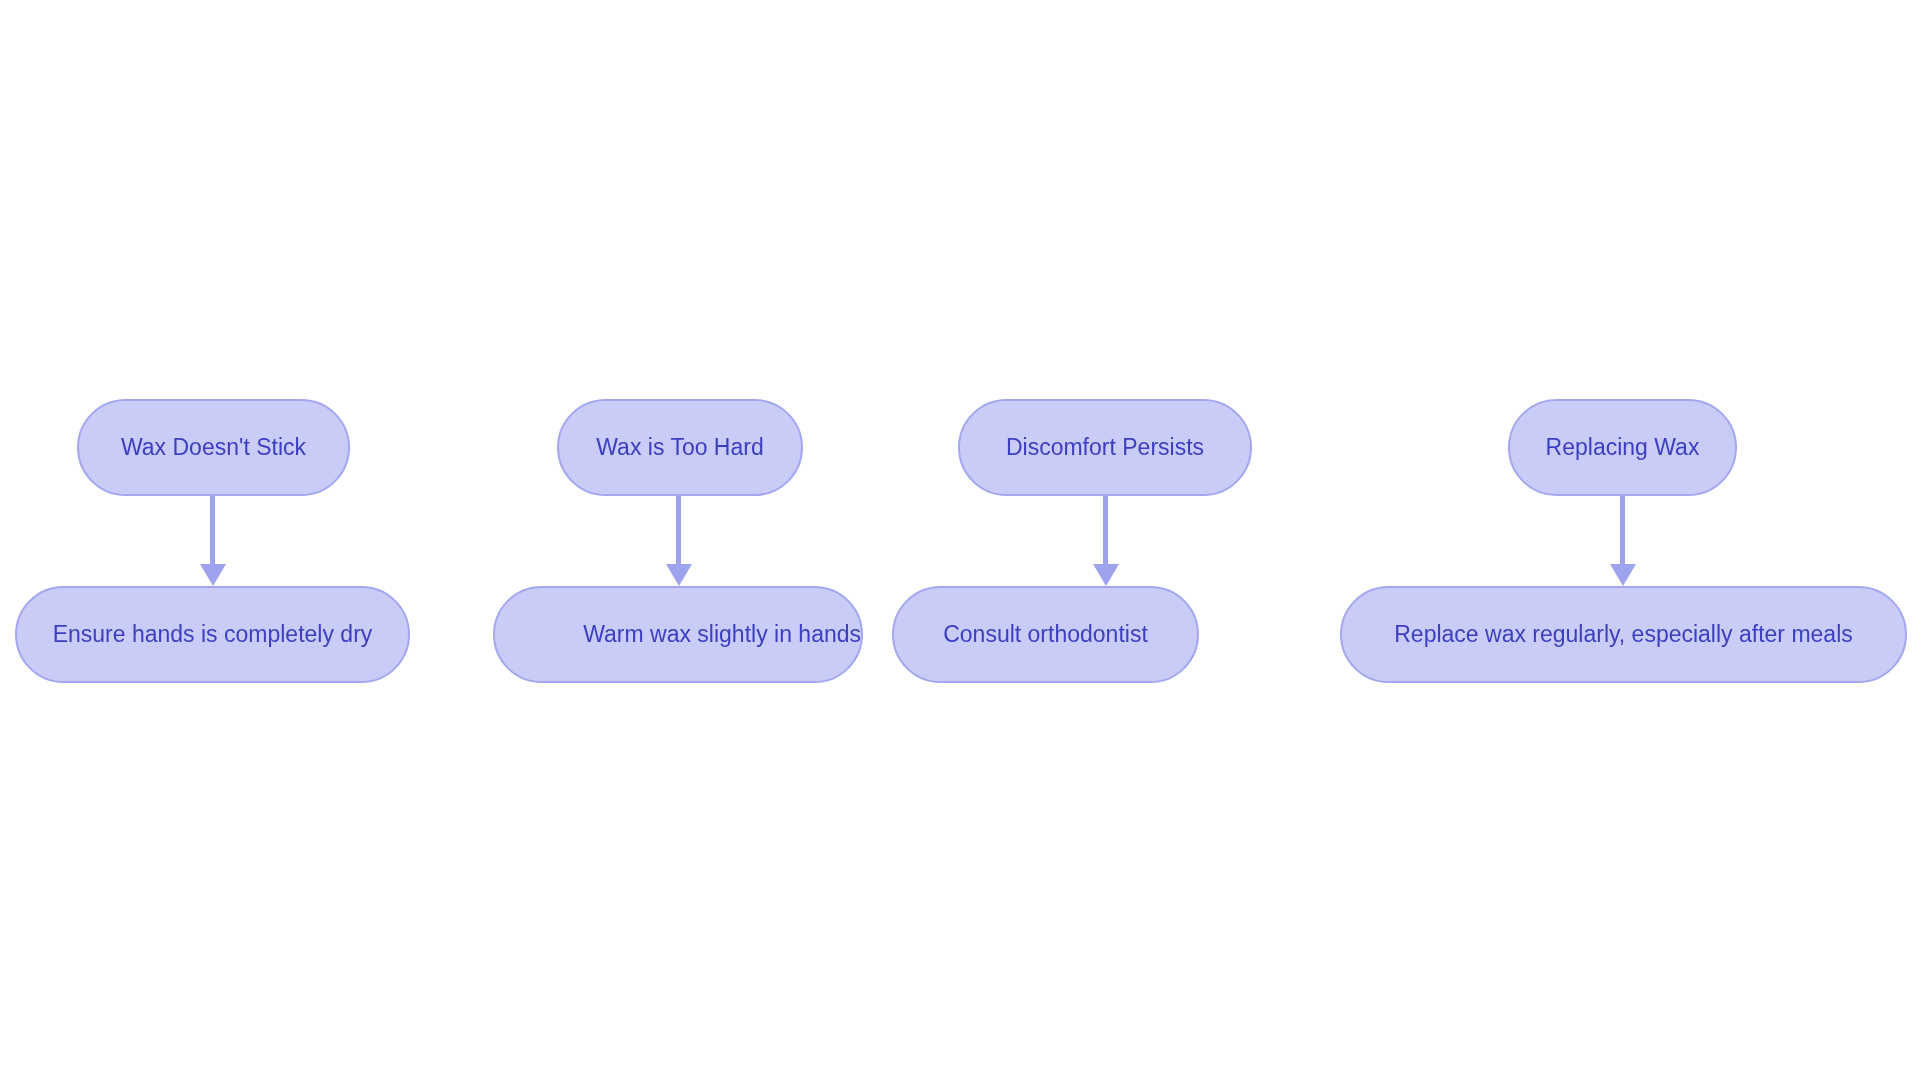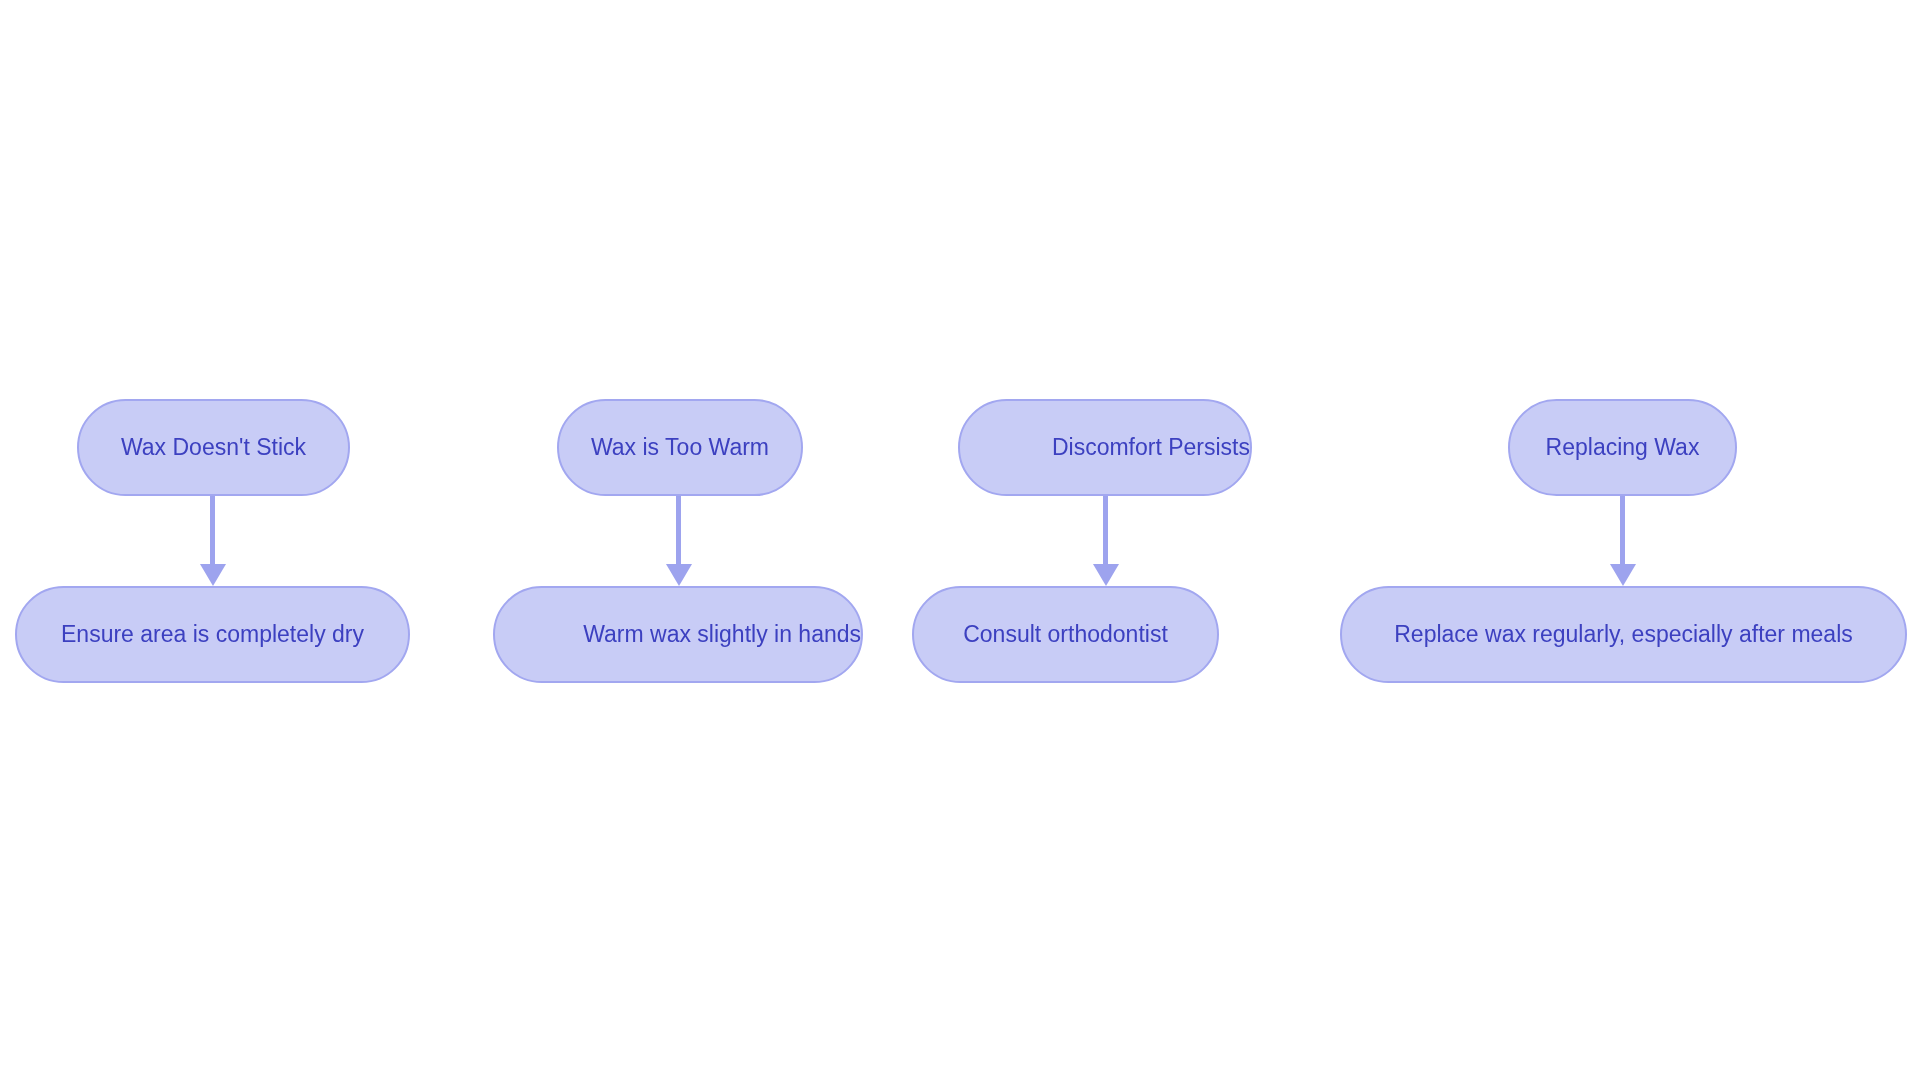--- a/index.html
+++ b/index.html
@@ -38,22 +38,22 @@
     white-space: nowrap;
     text-align: center;
   }
   .row-top    { top: 399px; }
   .row-bottom { top: 586px; }
 
   .n1t { left: 77px;   width: 273px; }
   .n1b { left: 15px;   width: 395px; }
   .n2t { left: 557px;  width: 246px; }
   .n2b { left: 493px;  width: 370px; justify-content: flex-end; }
-  .n3t { left: 958px;  width: 294px; justify-content: flex-end; }
-  .n3b { left: 912px;  width: 307px; }
+  .n3t { left: 958px;  width: 294px; }
+  .n3b { left: 892px;  width: 307px; }
   .n4t { left: 1508px; width: 229px; }
   .n4b { left: 1340px; width: 567px; }
 
   .arrow {
     position: absolute;
     top: 496px;
     width: 27px;
     height: 90px;
     display: flex;
     flex-direction: column;
@@ -82,25 +82,25 @@
 <div class="canvas">
 
   <div class="node row-top n1t">
     <span>Wax Doesn't Stick</span>
   </div>
   <div class="arrow a1">
     <div class="shaft"></div>
     <div class="head"></div>
   </div>
   <div class="node row-bottom n1b">
-    <span>Ensure area is completely dry</span>
+    <span>Ensure hands is completely dry</span>
   </div>
 
   <div class="node row-top n2t">
-    <span>Wax is Too Warm</span>
+    <span>Wax is Too Hard</span>
   </div>
   <div class="arrow a2">
     <div class="shaft"></div>
     <div class="head"></div>
   </div>
   <div class="node row-bottom n2b">
     <span>Warm wax slightly in hands</span>
   </div>
 
   <div class="node row-top n3t">

